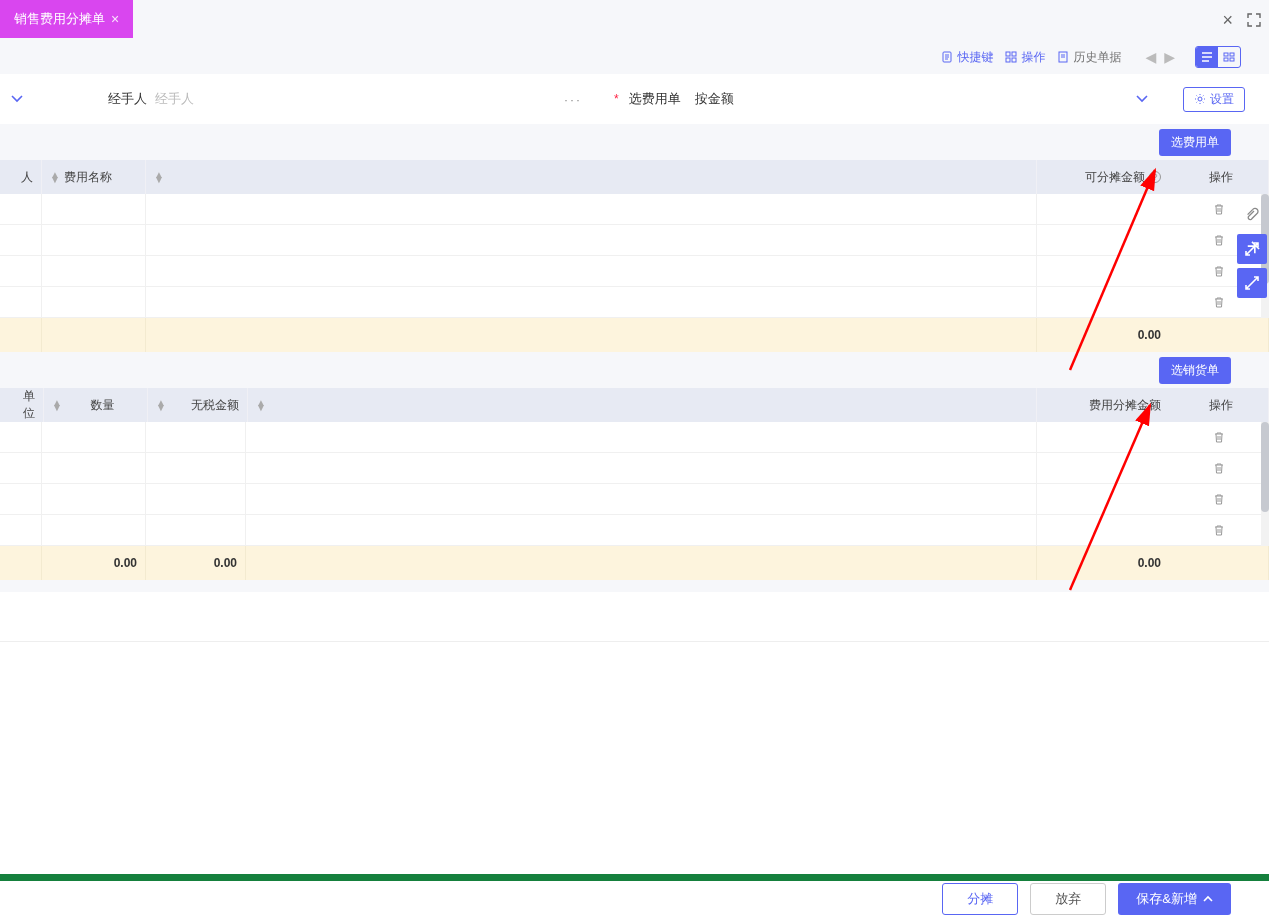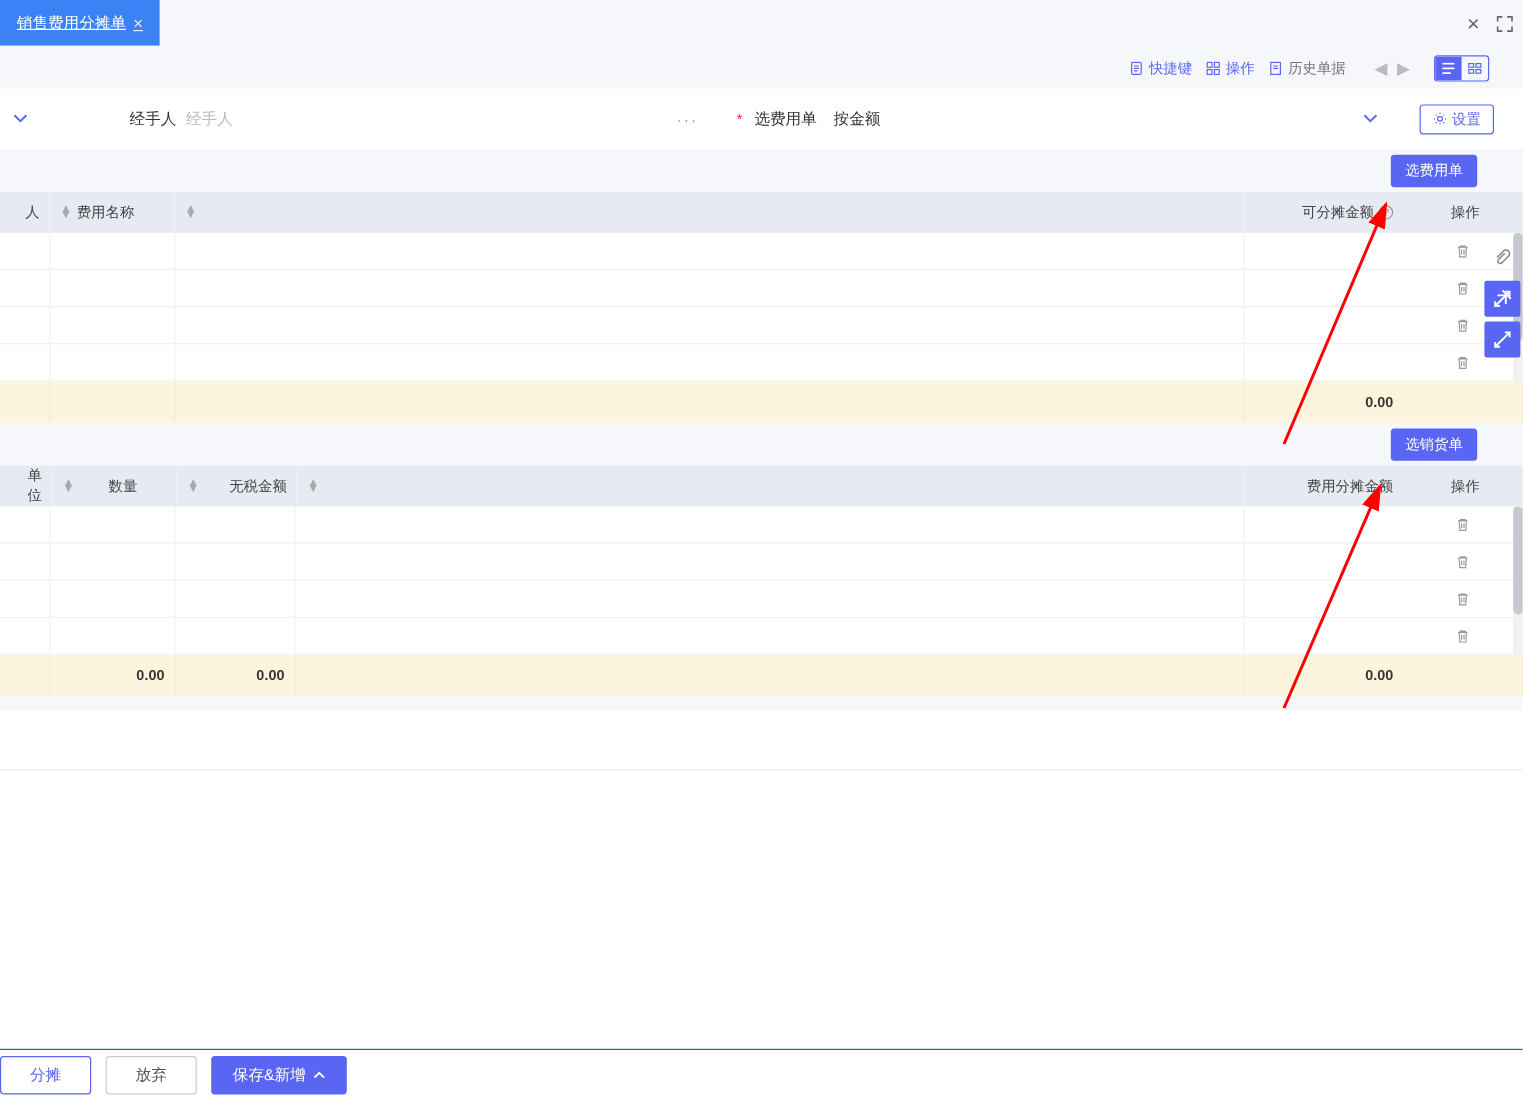--- a/index.html
+++ b/index.html
@@ -1,21 +1,21 @@
 <!DOCTYPE html>
 <html><head>
 <meta charset="utf-8">
 <style>
   * { box-sizing: border-box; margin: 0; padding: 0; }
   body { font-family: "Microsoft YaHei", Arial, sans-serif; font-size: 12px; color: #333; background: #fff; width: 1269px; height: 916px; overflow: hidden; position: relative; }
 
   
   .tabs-row { height: 40px; background: #f6f7fa; display: flex; align-items: flex-start; position: relative; }
   .tab { height: 38px; padding: 0 14px; display: inline-flex; align-items: center; gap: 6px; font-size: 13px; }
-  .tab.active { background: #3b82f6; color: #fff; text-decoration: underline; }
+  .tab.active { background: #d946ef; color: #fff; }
   .tab .close { font-size: 14px; opacity: .85; cursor: pointer; }
   .tabs-right { position: absolute; right: 8px; top: 0; height: 40px; display: flex; align-items: center; gap: 14px; }
   .icon-btn { color:#666; cursor:pointer; display:inline-flex; align-items:center; justify-content:center; }
 
   
   .toolbar { height: 34px; background:#f6f7fa; display:flex; align-items:center; justify-content:flex-end; gap: 4px; padding: 0 28px 0 0; color:#555; }
   .toolbar .item { display:inline-flex; align-items:center; gap:4px; cursor:pointer; font-size:12px; padding:2px 4px; }
   .toolbar .sep { width:10px; }
   .nav-arrow { color:#bbb; cursor:pointer; padding:0 2px; font-size:14px; }
   .view-toggle { display:inline-flex; border:1px solid #5966f3; border-radius:3px; overflow:hidden; }
@@ -56,21 +56,21 @@
   .scroll-track { position:absolute; right:0; top:0; width:8px; background:#f2f2f2; }
   .scroll-thumb { background:#c6c9d0; border-radius:4px; width:8px; }
 
   
   .right-rail { position:absolute; right:0; top:200px; width:34px; display:flex; flex-direction:column; align-items:center; gap:4px; }
   .rail-box { width:30px; height:30px; display:flex; align-items:center; justify-content:center; }
   .rail-box.plain { color:#888; }
   .rail-box.blue { background:#5966f3; color:#fff; border-radius:2px; }
 
   
-  .footer { position:absolute; left:0; right:0; bottom:0; height:42px; border-top:1px solid #15803d; background:#fff; display:flex; align-items:center; gap:12px; padding-right:38px; }
+  .footer { position:absolute; left:0; right:0; bottom:0; height:42px; border-top:7px solid #15803d; background:#fff; display:flex; align-items:center; justify-content:flex-end; gap:12px; padding-right:38px; }
   .btn-outline { border:1px solid #5966f3; color:#5966f3; background:#fff; border-radius:3px; padding:6px 24px; font-size:13px; cursor:pointer; }
   .btn-plain-outline { border:1px solid #ccc; color:#555; background:#fff; border-radius:3px; padding:6px 24px; font-size:13px; cursor:pointer; }
   .btn-primary { background:#5966f3; color:#fff; border:none; border-radius:3px; padding:7px 18px; font-size:13px; cursor:pointer; display:inline-flex; align-items:center; gap:6px; }
 
   
   .arrow-svg { position:absolute; pointer-events:none; }
 
   .divider-gap { height:12px; background:#f6f7fa; }
 
   

